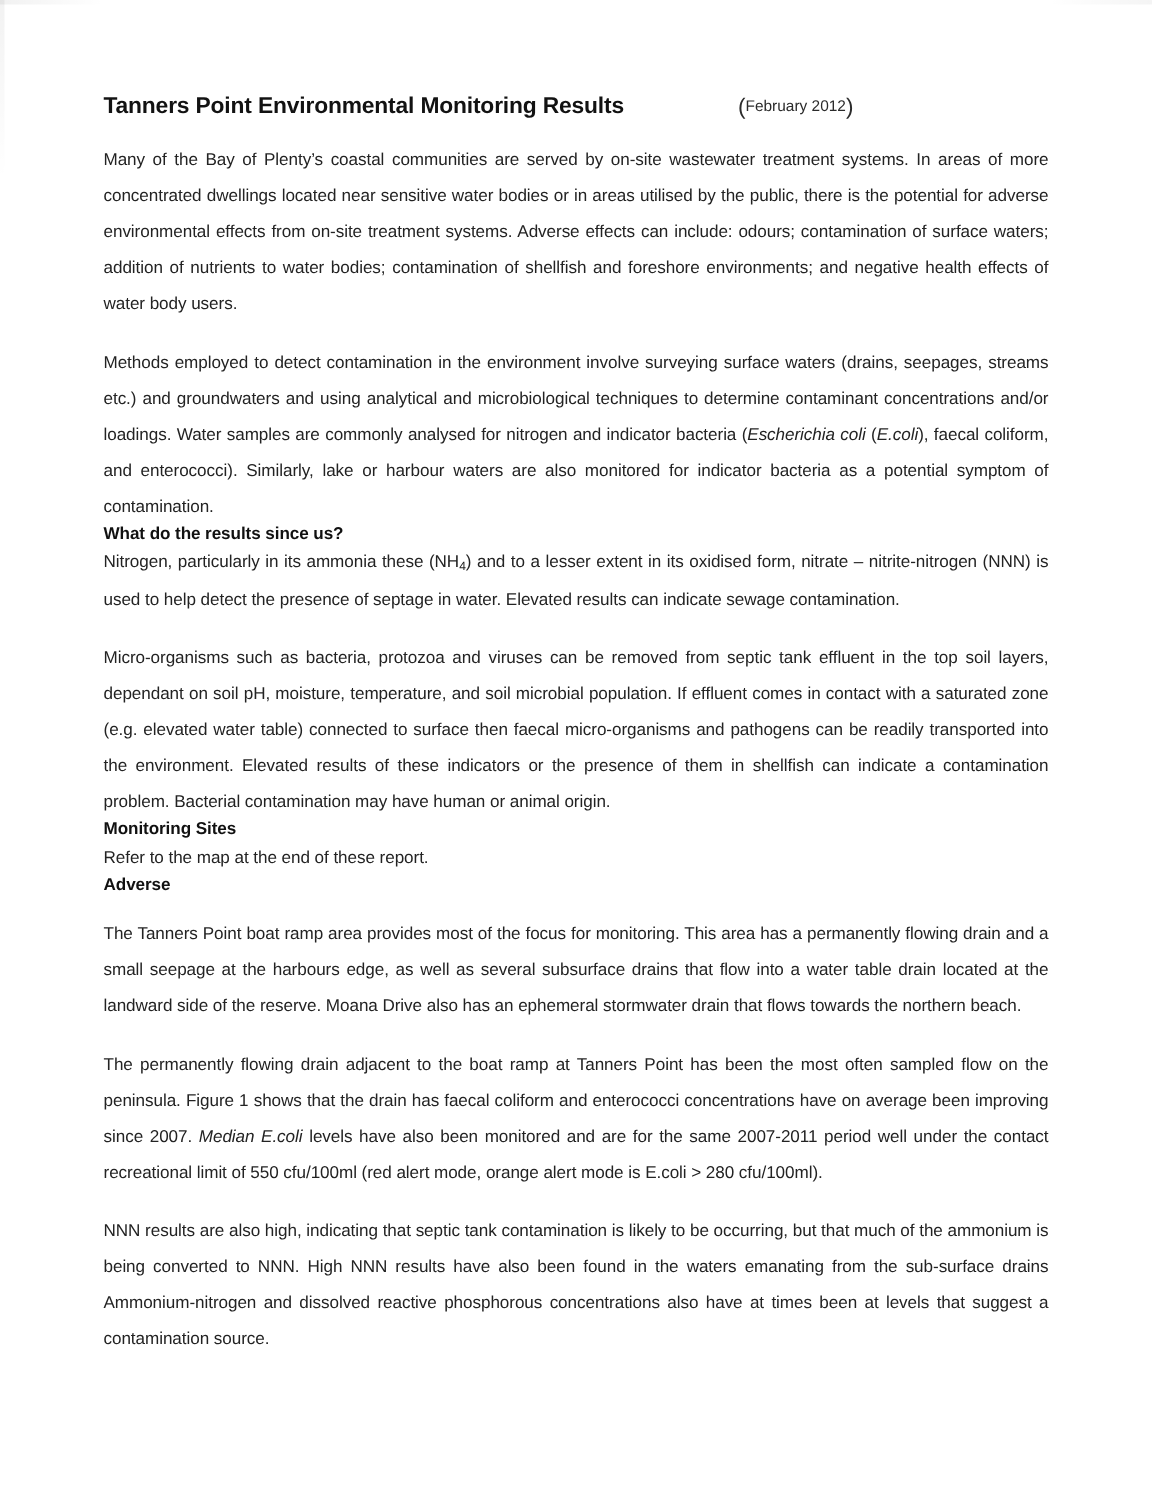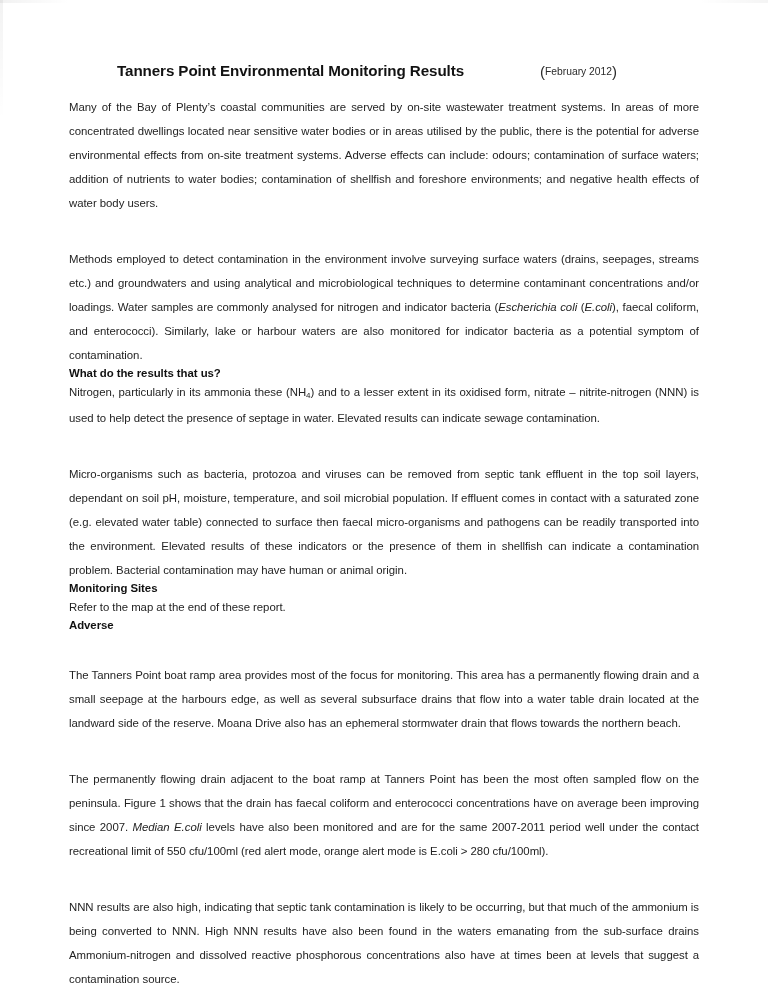--- a/index.html
+++ b/index.html
@@ -45,21 +45,20 @@
     align-items: baseline;
     justify-content: flex-start;
     margin: 0 0 16px 0;
   }
   .doc-title {
     font-size: 15.2px;
     font-weight: bold;
     letter-spacing: -0.1px;
     color: #121212;
     white-space: nowrap;
-    margin-left: 48px;
   }
   .doc-date {
     margin-left: 76px;
     font-size: 10.3px;
     color: #2b2b2b;
     white-space: nowrap;
     position: relative;
     top: -1px;
   }
   .doc-date .big-paren {
@@ -82,40 +81,40 @@
   p.body {
     font-size: 11.4px;
     line-height: 24px;
     margin: 0;
     text-align: justify;
     color: #232323;
     letter-spacing: -0.04px;
   }
   p.body + p.body,
   p.spaced {
-    margin-top: 32px;
+    margin-top: 15px;
   }
   em { }
   sub { font-size: 8px; vertical-align: baseline; position: relative; top: 2px; }
 </style>
 </head>
 <body>
 
 <div class="page">
 
   <div class="title-row">
     <div class="doc-title">Tanners Point Environmental Monitoring Results</div>
     <div class="doc-date"><span class="big-paren">(</span><span>February 2012</span><span class="big-paren">)</span></div>
   </div>
 
   <p class="body">Many of the Bay of Plenty’s coastal communities are served by on-site wastewater treatment systems. In areas of more concentrated dwellings located near sensitive water bodies or in areas utilised by the public, there is the potential for adverse environmental effects from on-site treatment systems. Adverse effects can include: odours; contamination of surface waters; addition of nutrients to water bodies; contamination of shellfish and foreshore environments; and negative health effects of water body users.</p>
 
   <p class="body"><span>Methods employed to detect contamination in the environment involve surveying surface waters (drains, seepages, streams etc.) and groundwaters and using analytical and microbiological techniques to determine contaminant concentrations and/or loadings. Water samples are commonly analysed for nitrogen and indicator bacteria (</span><em>Escherichia coli</em><span> (</span><em>E.coli</em><span>), faecal coliform, and enterococci). Similarly, lake or harbour waters are also monitored for indicator bacteria as a potential symptom of contamination.</span></p>
 
-  <h2 class="section gap-before">What do the results that us?</h2>
+  <h2 class="section gap-before">What do the results since us?</h2>
   <p class="body"><span>Nitrogen, particularly in its ammonia these (NH</span><sub>4</sub><span>) and to a lesser extent in its oxidised form, nitrate – nitrite-nitrogen (NNN) is used to help detect the presence of septage in water.  Elevated results can indicate sewage contamination.</span></p>
   <p class="body spaced">Micro-organisms such as bacteria, protozoa and viruses can be removed from septic tank effluent in the top soil layers, dependant on soil pH, moisture, temperature, and soil microbial population. If effluent comes in contact with a saturated zone (e.g. elevated water table) connected to surface then faecal micro-organisms and pathogens can be readily transported into the environment. Elevated results of these indicators or the presence of them in shellfish can indicate a contamination problem.  Bacterial contamination may have human or animal origin.</p>
 
   <h2 class="section gap-before">Monitoring Sites</h2>
   <p class="body">Refer to the map at the end of these report.</p>
 
   <h2 class="section gap-before">Adverse</h2>
   <p class="body spaced">The Tanners Point boat ramp area provides most of the focus for monitoring. This area has a permanently flowing drain and a small seepage at the harbours edge, as well as several subsurface drains that flow into a water table drain located at the landward side of the reserve. Moana Drive also has an ephemeral stormwater drain that flows towards the northern beach.</p>
   <p class="body spaced"><span>The permanently flowing drain adjacent to the boat ramp at Tanners Point has been the most often sampled flow on the peninsula. Figure 1 shows that the drain has faecal coliform and enterococci concentrations have on average been improving since 2007. </span><em>Median E.coli</em><span> levels have also been monitored and are for the same 2007-2011 period well under the contact recreational limit of 550 cfu/100ml (red alert mode, orange alert mode is E.coli &gt; 280 cfu/100ml).</span></p>
   <p class="body spaced">NNN results are also high, indicating that septic tank contamination is likely to be occurring, but that much of the ammonium is being converted to NNN. High NNN results have also been found in the waters emanating from the sub-surface drains Ammonium-nitrogen and dissolved reactive phosphorous concentrations also have at times been at levels that suggest a contamination source.</p>

